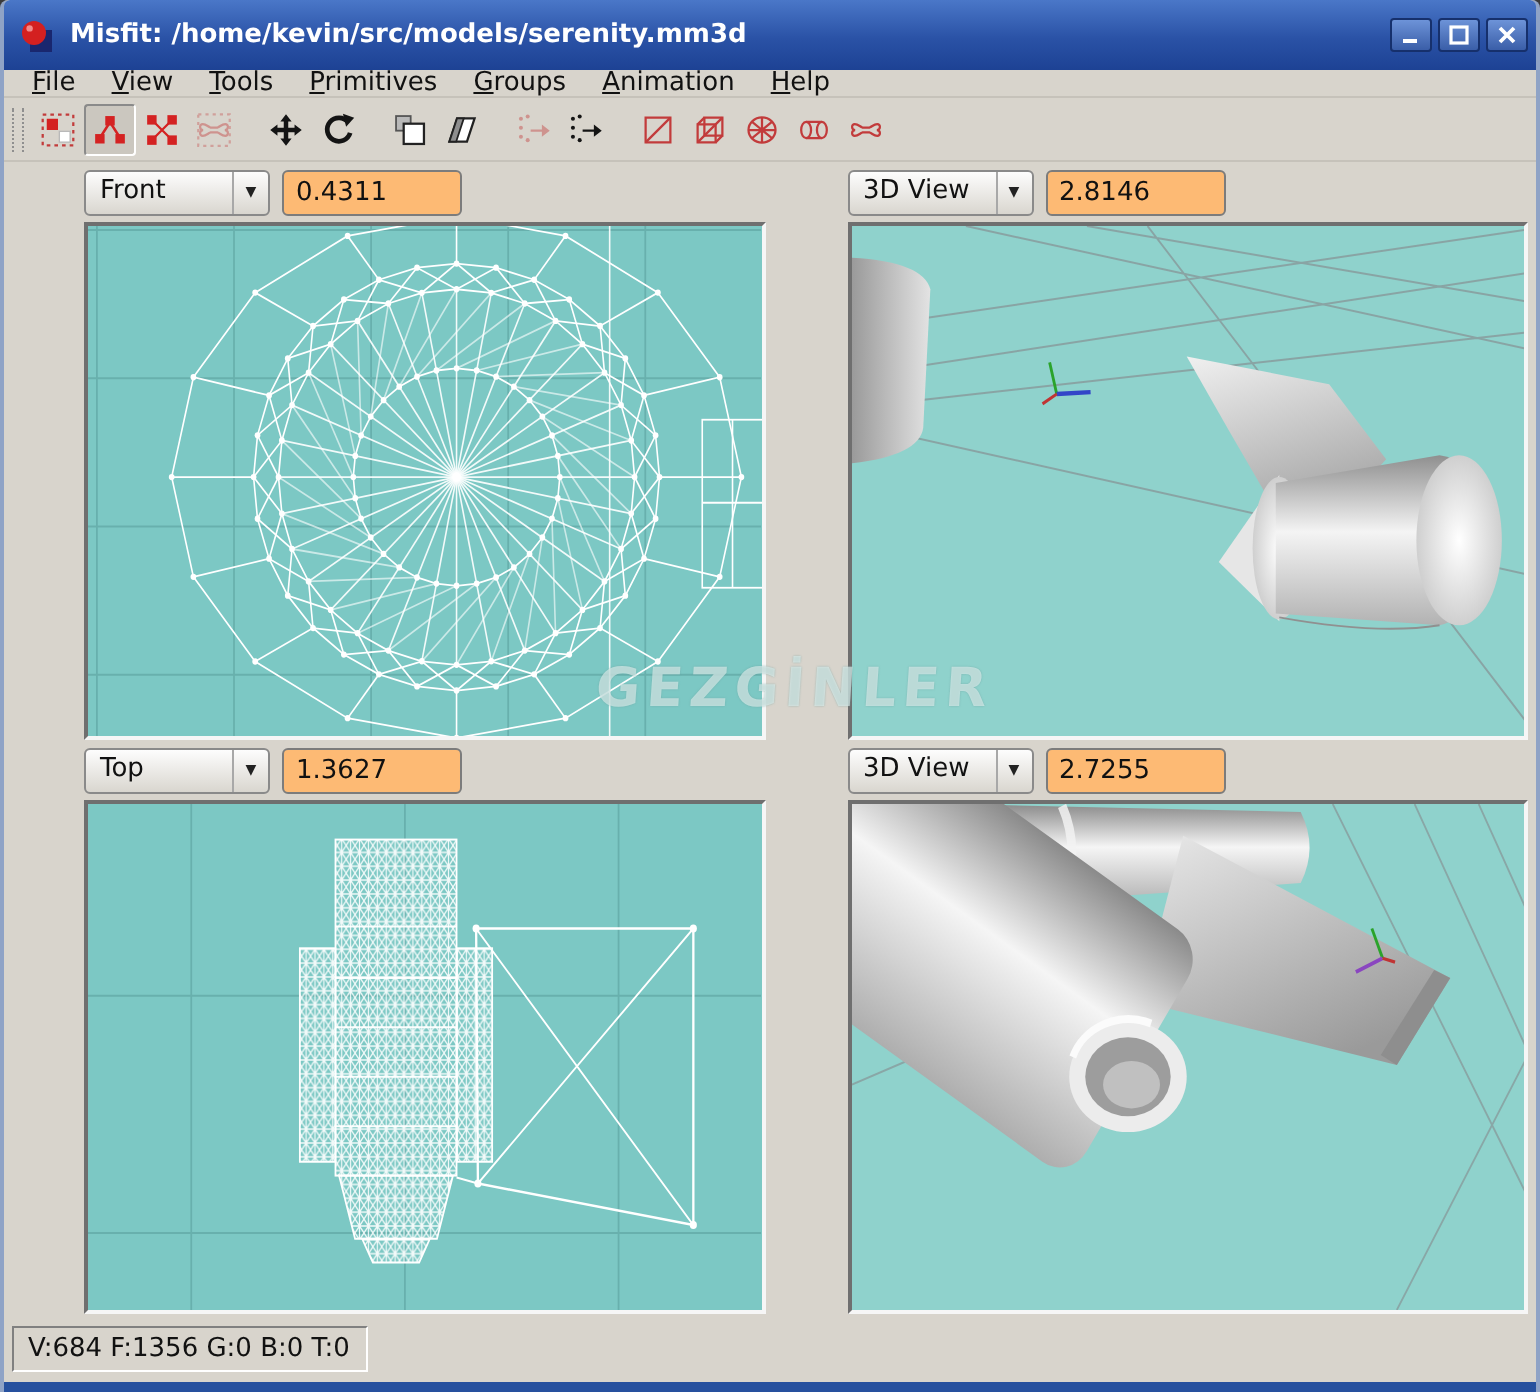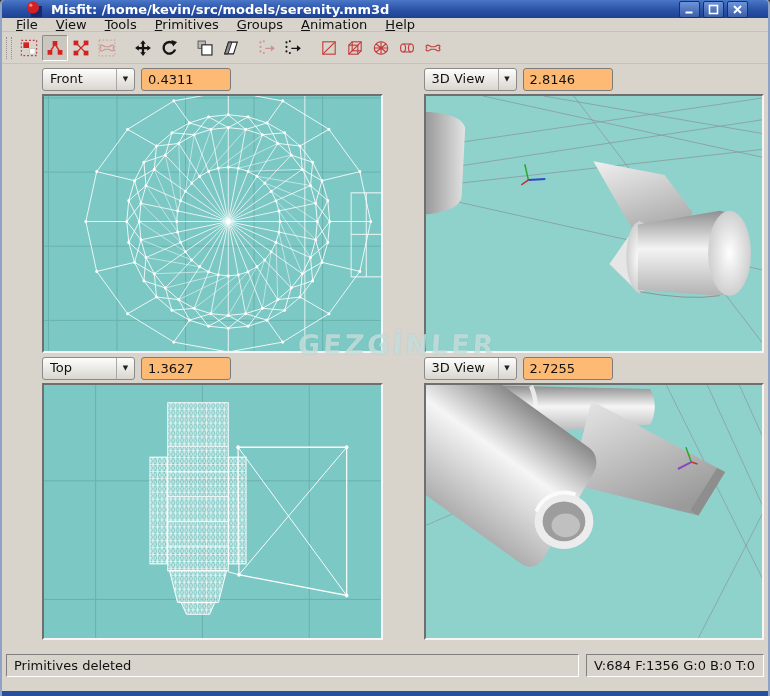--- a/index.html
+++ b/index.html
@@ -4,21 +4,21 @@
 <style>
   * { box-sizing: border-box; margin: 0; padding: 0; }
   html,body { width:770px; height:696px; overflow:hidden; background:#3a3a3a;
               font-family:"DejaVu Sans","Liberation Sans",sans-serif; }
   .window { width:770px; height:696px; display:flex; flex-direction:column;
             background:#d8d4cc; position:relative;
             border-left:2px solid #8fa3c6; border-right:2px solid #8fa3c6;
             border-radius:4px 4px 0 0; }
 
   
-  .titlebar { height:18px; flex:none; display:flex; align-items:center; padding:0 20px;
+  .titlebar { height:35px; flex:none; display:flex; align-items:center; padding:0 4px;
               background:linear-gradient(180deg,#4a77c8 0%,#2a52a6 55%,#1d4294 100%);
               border-radius:3px 3px 0 0; }
   .app-icon { width:20px; height:20px; flex:none; margin-left:2px; }
   .win-title { flex:1; color:#fff; font-weight:bold; font-size:13px; margin-left:7px;
                white-space:nowrap; overflow:hidden; }
   .win-btn { width:21px; height:17px; margin-left:3px; flex:none; display:flex;
              align-items:center; justify-content:center; border:1px solid #16306c;
              border-radius:2px; background:linear-gradient(180deg,#6d93d8,#3a5ea8); cursor:default; }
 
   
@@ -647,19 +647,18 @@
             <path d="M298,78 L292,63" stroke="#2ba32b"></path>
             <path d="M298,78 L283,85" stroke="#8a46c0" stroke-width="2"></path>
             <path d="M298,78 L305,80" stroke="#c03434"></path>
           </g>
         </svg>
       </div>
     </div>
   </div>
 
   <div class="statusbar">
-    <div class="status-panel status-msg">Primitives deleted</div>
     <div class="status-panel status-stats">V:684 F:1356 G:0 B:0 T:0</div>
   </div>
   <div class="bottom-strip"></div>
 
   <div class="watermark">GEZGİNLER</div>
 </div>
 
 </body></html>

